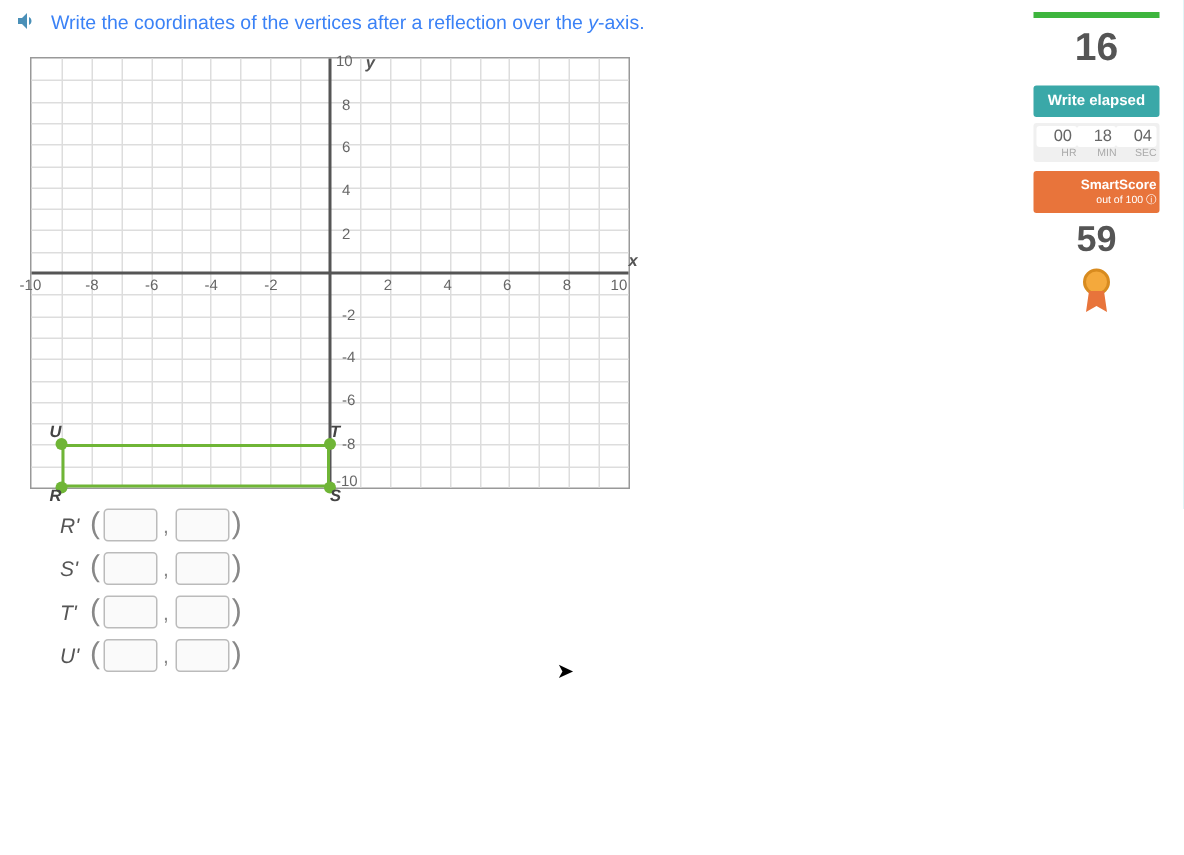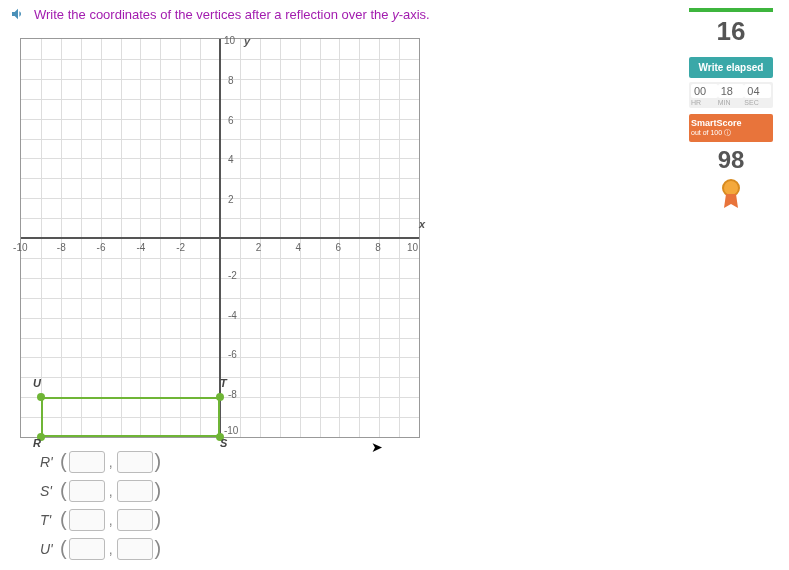--- a/index.html
+++ b/index.html
@@ -1,23 +1,23 @@
 <!DOCTYPE html>
 <html><head>
 <meta charset="utf-8">
 <style>
 *{box-sizing:border-box;margin:0;padding:0}
 body{font-family:Arial,sans-serif;background:#85d8dd;width:789px;height:570px;overflow:hidden}
 .page{background:#fff;width:789px;height:570px;position:relative}
-.header{display:flex;align-items:center;padding:6px 10px;color:#a21caf;font-size:13px}
+.header{display:flex;align-items:center;padding:6px 10px;color:#3b82f6;font-size:13px}
 .speaker-icon{width:16px;height:16px;margin-right:8px;fill:#4a90b8}
 .header em{font-style:italic}
 .main{display:flex}
 .graph-area{padding:10px 20px;flex:1}
-.graph-box{width:400px;height:400px;border:1px solid #999;position:relative;background:#fff}
+.graph-box{width:400px;height:288px;border:1px solid #999;position:relative;background:#fff}
 .grid-line{position:absolute;background:#ddd}
 .grid-line.v{width:1px;height:100%;top:0}
 .grid-line.h{height:1px;width:100%;left:0}
 .axis{position:absolute;background:#555}
 .axis.x{height:2px;width:100%;top:50%;left:0;margin-top:-1px}
 .axis.y{width:2px;height:100%;left:50%;top:0;margin-left:-1px}
 .tick{position:absolute;font-size:10px;color:#666}
 .axis-lbl{position:absolute;font-size:11px;font-style:italic;color:#555;font-weight:bold}
 .shape{position:absolute;border:2px solid #6fb536}
 .vertex{position:absolute;width:8px;height:8px;background:#6fb536;border-radius:50%;transform:translate(-50%,-50%)}
@@ -26,24 +26,24 @@
 .answers{margin-top:12px;padding-left:20px}
 .ans-row{display:flex;align-items:center;margin:6px 0;font-size:14px;color:#555;font-style:italic}
 .ans-row span.label{width:20px}
 .paren{font-size:20px;color:#888;font-style:normal}
 .input-box{width:36px;height:22px;border:1px solid #bbb;border-radius:3px;margin:0 2px;background:#fafafa}
 .comma{margin:0 2px;font-style:normal;color:#888}
 .sidebar{width:100px;padding:8px;position:absolute;right:8px;top:0}
 .q-num{text-align:center;font-size:26px;font-weight:bold;color:#555;border-top:4px solid #3db53d;padding:4px 0;margin-bottom:6px;background:#fff}
 .time-box{background:#3aa8a8;color:#fff;text-align:center;font-size:10px;padding:5px 2px;border-radius:2px;font-weight:bold}
 .time-vals{display:flex;justify-content:space-around;margin-top:4px;background:#f0f0f0;padding:2px;border-radius:2px}
-.tv{text-align:left;flex:1}
+.tv{text-align:right;flex:1}
 .tv .n{font-size:11px;color:#666;background:#fff;padding:1px 3px;border-radius:2px;display:block}
 .tv .u{font-size:7px;color:#aaa;display:block;margin-top:1px}
-.smart-box{background:#e8743b;color:#fff;text-align:left;font-size:9px;padding:4px 2px;margin-top:6px;border-radius:2px;font-weight:bold}
+.smart-box{background:#e8743b;color:#fff;text-align:right;font-size:9px;padding:4px 2px;margin-top:6px;border-radius:2px;font-weight:bold}
 .smart-box .sub{font-size:7px;font-weight:normal}
 .score{text-align:center;font-size:24px;font-weight:bold;color:#555;margin-top:4px}
 .ribbon{text-align:center;margin-top:4px}
 .ribbon svg{width:24px;height:32px}
 </style>
 </head>
 <body>
 
 <div class="page">
   <div class="header">
@@ -185,21 +185,21 @@
         </div>
       <div class="tv">
           <span class="n">04</span>
           <span class="u">SEC</span>
         </div>
     </div>
     <div class="smart-box">
       <div>SmartScore</div>
       <div class="sub"><span>out of 100</span> ⓘ</div>
     </div>
-    <div class="score">98</div>
+    <div class="score">59</div>
     <div class="ribbon">
       <svg viewBox="0 0 24 32">
           <circle cx="12" cy="10" r="8" fill="#f4a93c" stroke="#d88b1f" stroke-width="2"></circle>
           <path d="M7 16 L5 30 L12 26 L19 30 L17 16" fill="#e8743b"></path>
         </svg>
     </div>
   </div>
 </div>
 
 </body></html>

